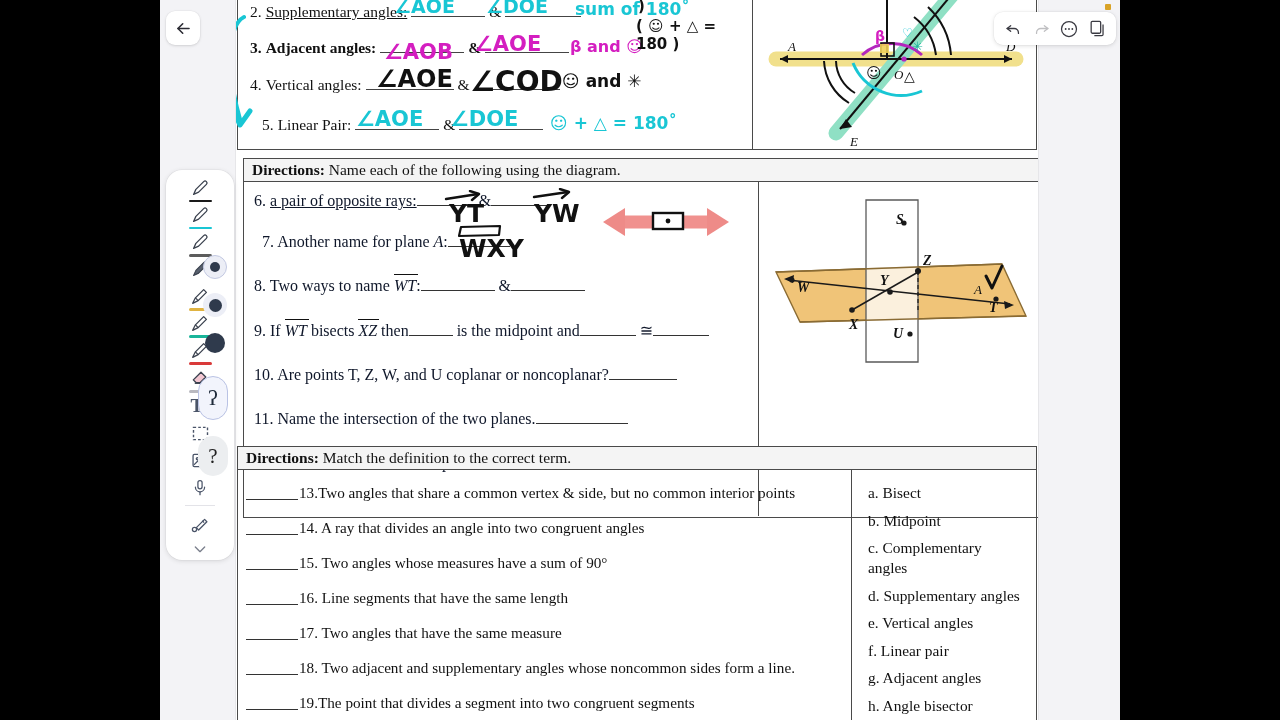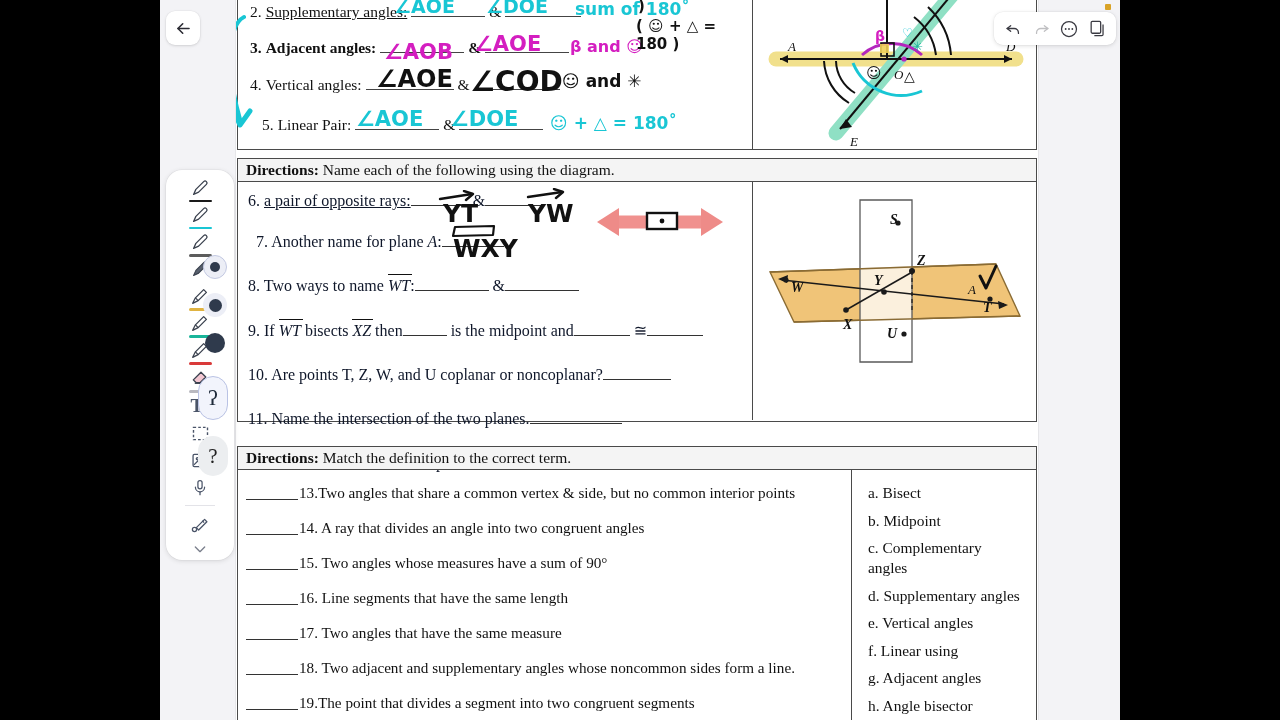--- a/index.html
+++ b/index.html
@@ -114,21 +114,21 @@
   .sec1 {
     position: absolute; left: 1px; top: -46px; width: 800px; height: 200px;
     border: 1.3px solid #4a4a4a; background:#fff;
   }
   .sec1 .col-left { position:absolute; left:0; top:0; width: 514px; height:100%; padding: 6px 10px 0 10px;}
   .sec1 .vsep { position:absolute; left:514px; top:0; width:1.3px; height:100%; background:#4a4a4a;}
 
   .qline { font-size: 15.5px; color:#111; line-height: 1; position: relative; }
 
   
-  .sec2 { position: absolute; left: 1px; top: 162px; width: 800px; height: 264px; border: 1.3px solid #4a4a4a; }
+  .sec2 { position: absolute; left: 7px; top: 162px; width: 800px; height: 360px; border: 1.3px solid #4a4a4a; }
   .sec2 .body { position:relative; height: calc(100% - 24px); }
   .sec2 .col-left { position:absolute; left:0; top:0; width: 514px; height:100%; padding: 10px 10px 0 10px;}
   .sec2 .vsep { position:absolute; left:514px; top:0; width:1.3px; height:100%; background:#4a4a4a;}
   .sec2 .q { font-size:16px; color:#0f172a; margin-bottom: 19px; }
 
   
   .sec3 { position: absolute; left: 1px; top: 450px; width: 800px; height: 278px; border: 1.3px solid #4a4a4a; }
   .sec3 .body { position:relative; height: calc(100% - 24px); }
   .sec3 .col-left { position:absolute; left:0; top:0; width: 613px; height:100%; padding: 14px 8px 0 8px;}
   .sec3 .vsep { position:absolute; left:613px; top:0; width:1.3px; height:100%; background:#4a4a4a;}
@@ -553,21 +553,21 @@
 
         </div>
         <div class="vsep"></div>
         <div class="col-right">
           <div class="choice">a. Bisect</div>
           <div class="choice">b. Midpoint</div>
           <div class="choice" style="margin-bottom:2px;">c. Complementary</div>
           <div class="choice">angles</div>
           <div class="choice">d. Supplementary angles</div>
           <div class="choice">e. Vertical angles</div>
-          <div class="choice">f. Linear using</div>
+          <div class="choice">f. Linear pair</div>
           <div class="choice">g. Adjacent angles</div>
           <div class="choice">h. Angle bisector</div>
         </div>
       </div>
     </div>
 
   </div>
 </div>
 
 </body></html>

